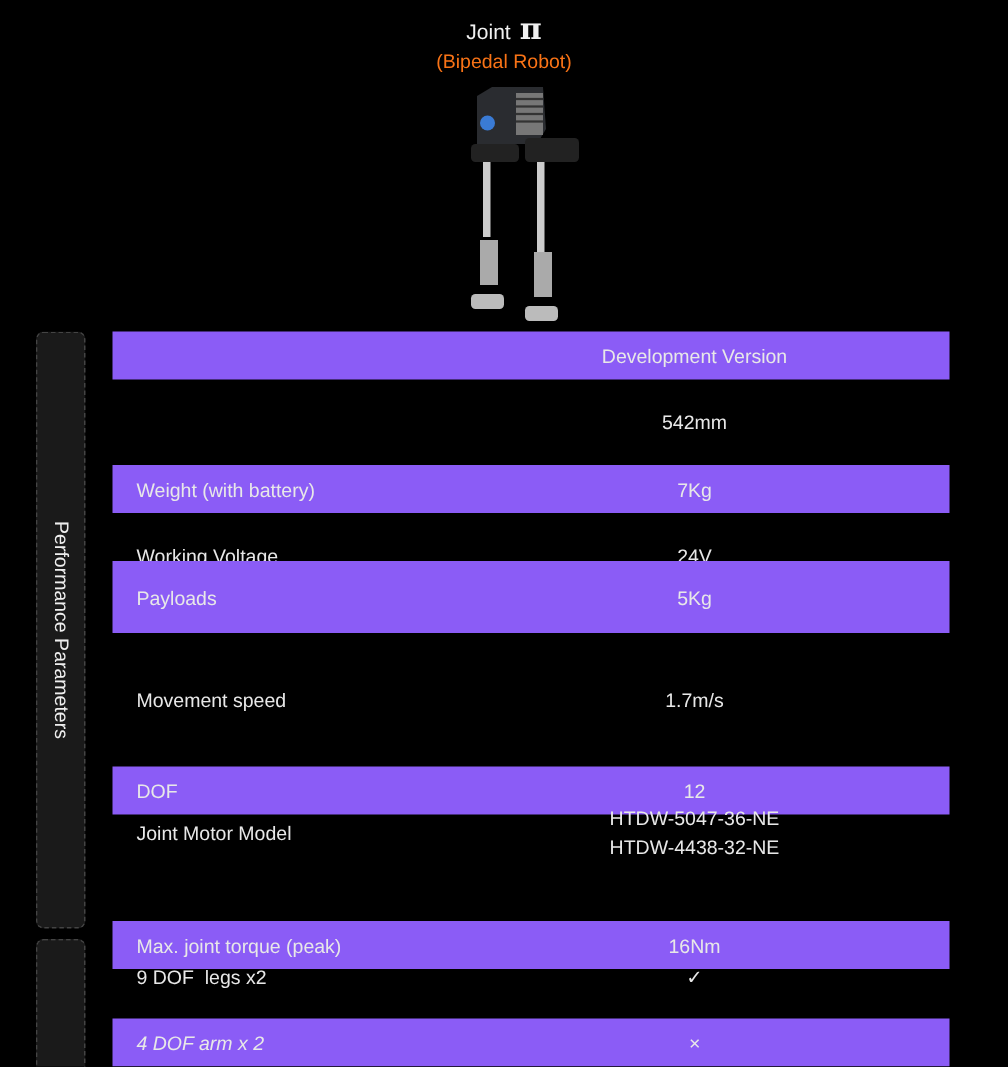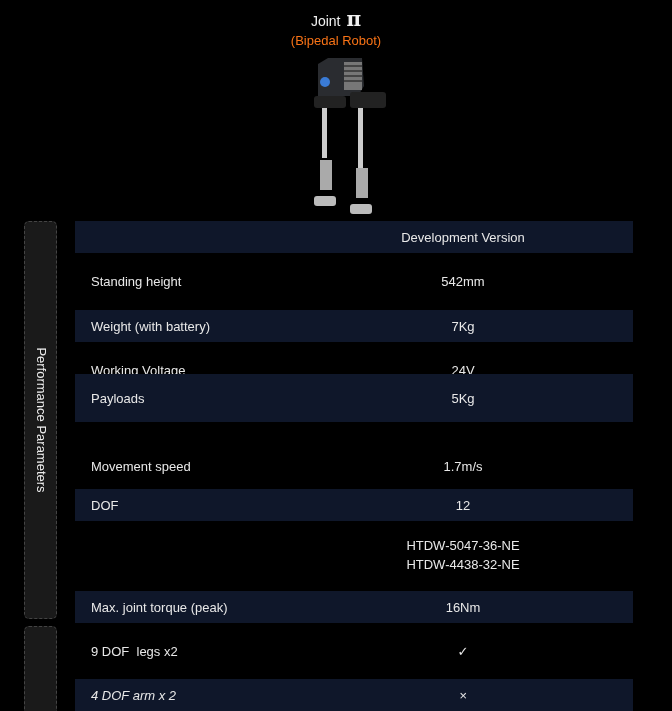--- a/index.html
+++ b/index.html
@@ -4,21 +4,21 @@
 <style>
   html,body{margin:0;padding:0;background:#000;}
   body{width:672px;height:711px;overflow:hidden;position:relative;font-family:"Liberation Sans",sans-serif;color:#e8e8e8;}
   .title{position:absolute;top:7px;left:0;width:672px;text-align:center;font-size:14px;color:#f0f0f0;}
   .title .pi{font-family:"DejaVu Serif",serif;font-size:20px;font-weight:bold;margin-left:6px;}
   .subtitle{position:absolute;top:33px;left:0;width:672px;text-align:center;font-size:13px;color:#f97316;}
   .robot{position:absolute;left:300px;top:56px;width:100px;height:164px;}
   .side{position:absolute;left:24px;width:33px;background:#1a1a1a;border:1px dashed #444;border-radius:5px;box-sizing:border-box;}
   .side-label{position:absolute;left:50%;top:50%;transform:translate(-50%,-50%) rotate(90deg);white-space:nowrap;font-size:13px;color:#eee;}
   .row{position:absolute;left:75px;width:558px;display:flex;align-items:center;font-size:13px;}
-  .row.gray{background:#0f172a;}
+  .row.gray{background:#8b5cf6;}
   .cell-label{width:240px;padding-left:16px;box-sizing:border-box;}
   .cell-value{position:absolute;left:288px;width:200px;text-align:center;line-height:19px;}
 </style>
 </head>
 <body>
 
 <div class="title">
   <span>Joint</span><span class="pi">π</span>
 </div>
 <div class="subtitle">(Bipedal Robot)</div>
@@ -46,50 +46,50 @@
 <div class="side" style="top:221px;height:398px;">
   <span class="side-label">Performance Parameters</span>
 </div>
 <div class="side" style="top:626px;height:95px;"></div>
 
 <div class="row gray" style="top:221px;height:32px;">
   <span class="cell-value">Development Version</span>
 </div>
 
 <div class="row" style="top:253px;height:57px;">
-  <span class="cell-label">Standing height</span>
   <span class="cell-value">542mm</span>
 </div>
 <div class="row gray" style="top:310px;height:32px;">
   <span class="cell-label">Weight (with battery)</span>
   <span class="cell-value">7Kg</span>
 </div>
 <div class="row" style="top:342px;height:56px;text-decoration:underline;">
   <span class="cell-label">Working Voltage</span>
   <span class="cell-value">24V</span>
 </div>
 <div class="row gray" style="top:374px;height:48px;">
   <span class="cell-label">Payloads</span>
   <span class="cell-value">5Kg</span>
 </div>
 <div class="row" style="top:430px;height:72px;align-items:center;">
   <span class="cell-label">Movement speed</span>
   <span class="cell-value">1.7m/s</span>
 </div>
-<div class="row gray" style="top:489px;height:32px;">
+<div class="row gray" style="top:511px;height:32px;">
   <span class="cell-label">DOF</span>
   <span class="cell-value">12</span>
 </div>
 <div class="row" style="top:519px;height:72px;">
+  <span class="cell-label">Joint Motor Model</span>
   <span class="cell-value" style="top:17px;">
     <span>HTDW-5047-36-NE</span><br>
     <span>HTDW-4438-32-NE</span>
   </span>
 </div>
-<div class="row gray" style="top:591px;height:32px;">
+<div class="row gray" style="top:614px;height:32px;">
   <span class="cell-label">Max. joint torque (peak)</span>
   <span class="cell-value">16Nm</span>
 </div>
 <div class="row" style="top:623px;height:56px;">
   <span class="cell-label" style="white-space:pre;">9 DOF  legs x2</span>
   <span class="cell-value">✓</span>
 </div>
 <div class="row gray" style="top:679px;height:32px;font-style:italic;">
   <span class="cell-label">4 DOF arm x 2</span>
   <span class="cell-value">×</span>

